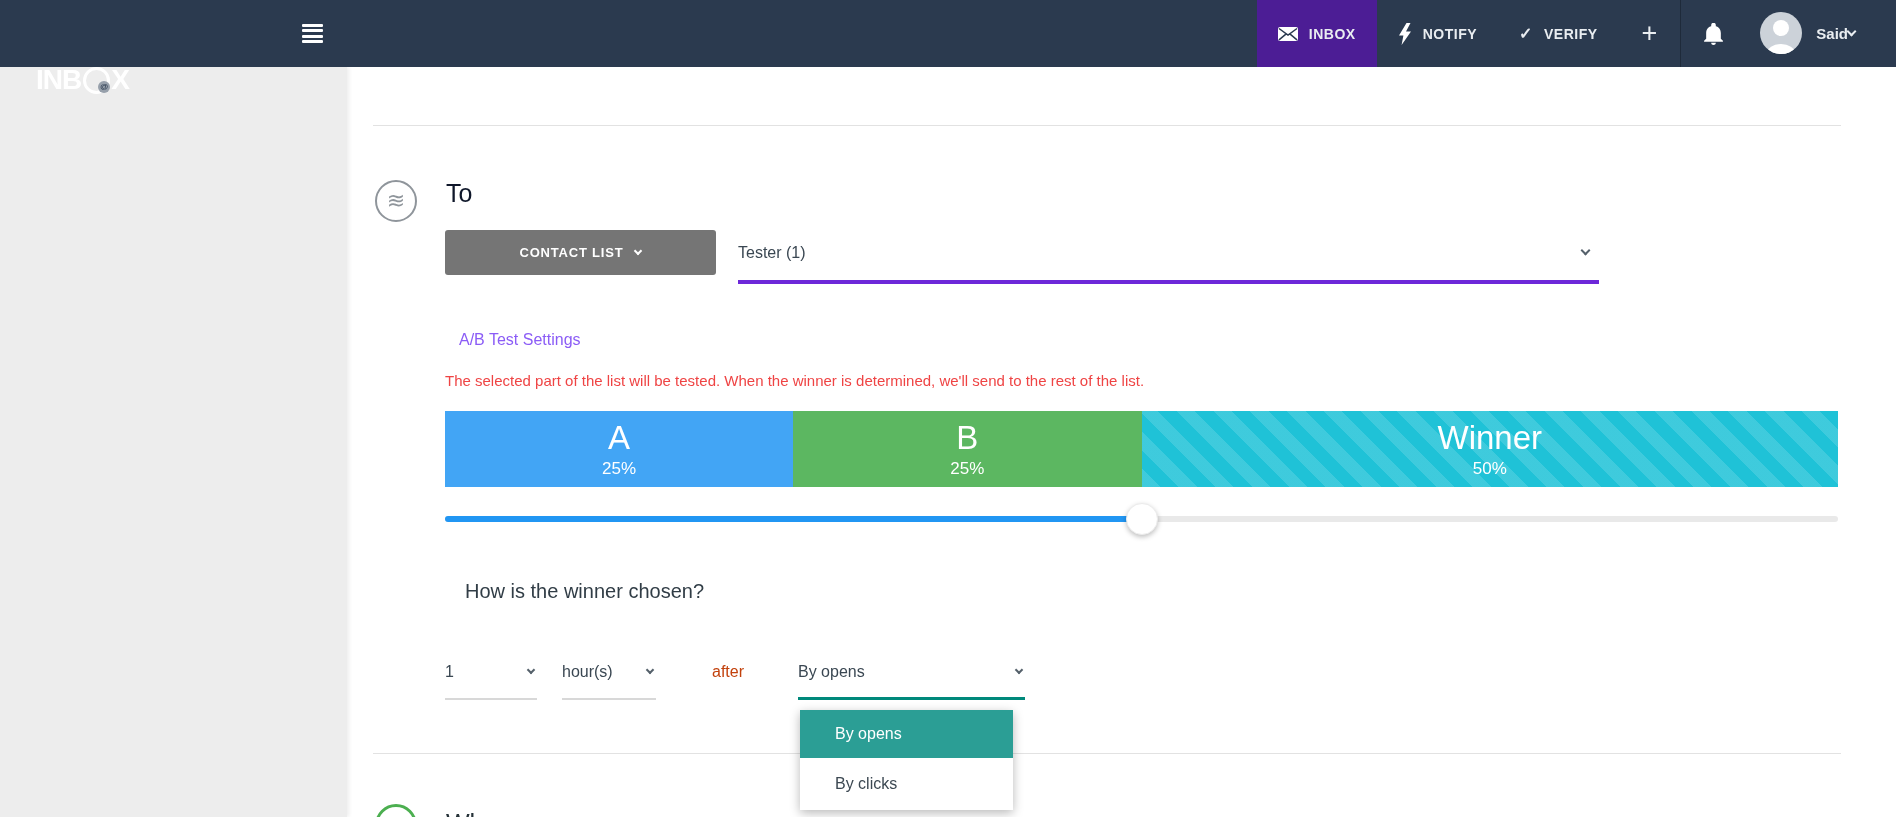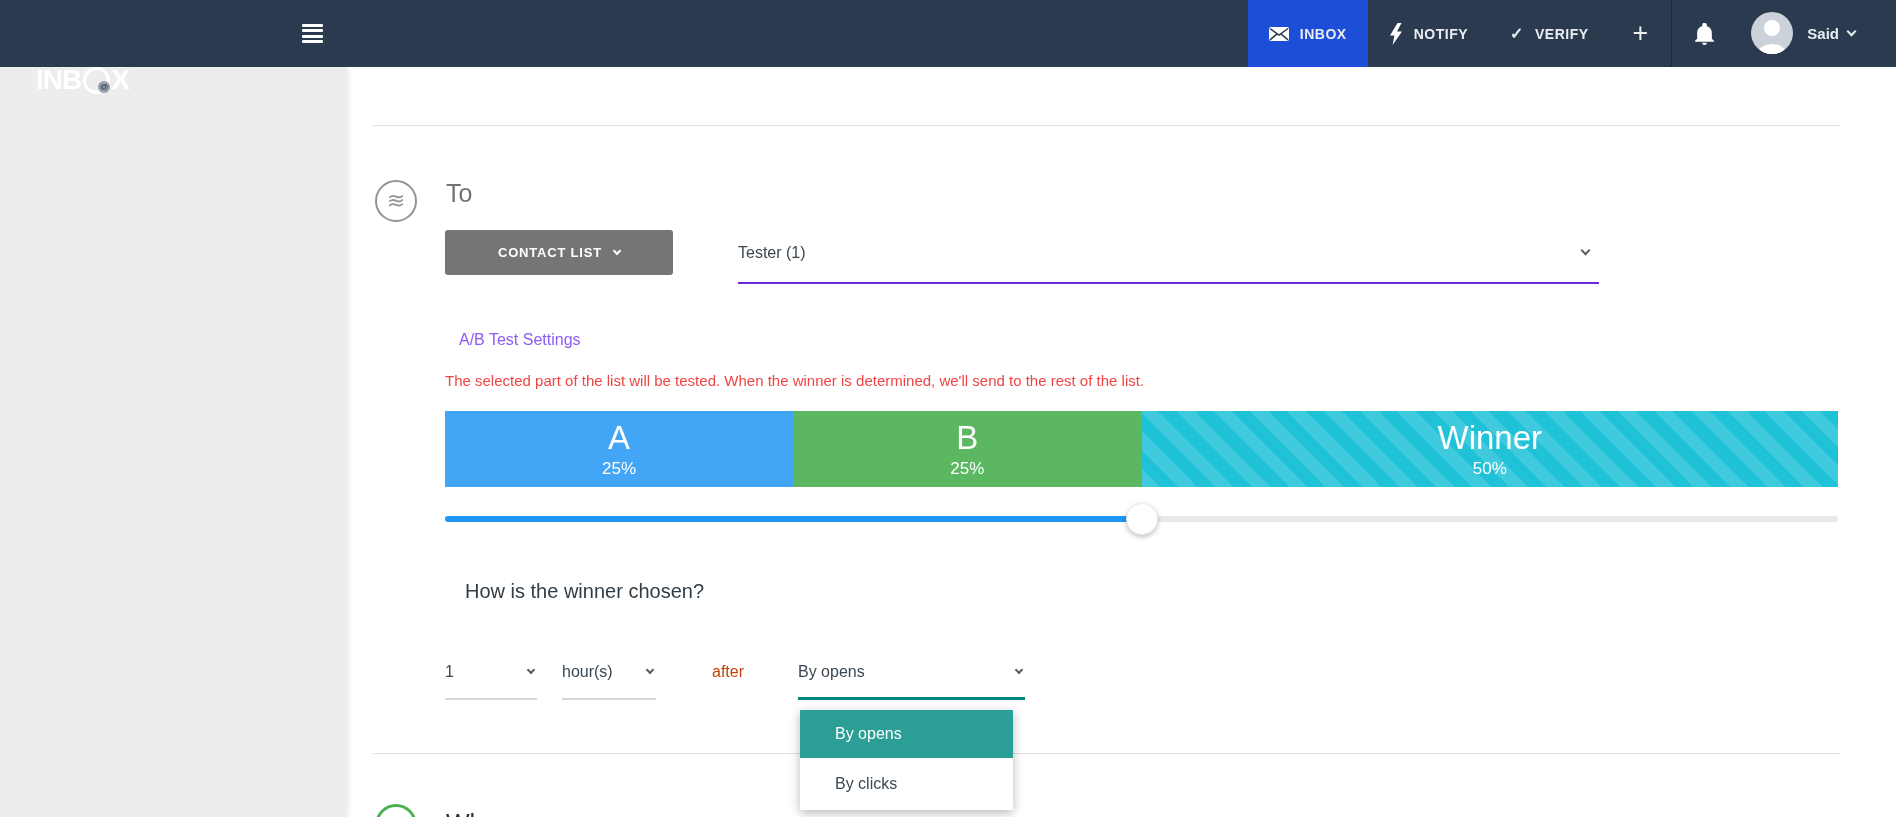--- a/index.html
+++ b/index.html
@@ -17,58 +17,58 @@
                 background:#97a0ab; border-radius:50%; color:#2b3a4f; font-size:8px;
                 font-weight:bold; line-height:12px; text-align:center; letter-spacing:0; }
   .hamburger { position:absolute; left:302px; top:24px; width:21px; height:19px;
                display:flex; flex-direction:column; justify-content:space-between; cursor:pointer; }
   .hamburger span { display:block; height:3px; width:100%; background:#fff; border-radius:1px; }
 
   .nav-right { position:absolute; right:0; top:0; height:67px; display:flex;
                align-items:stretch; }
   .nav-tab { display:flex; align-items:center; gap:11px; padding:0 21px; font-size:14px;
              font-weight:bold; letter-spacing:0.5px; cursor:pointer; color:#e9edf1; }
-  .nav-tab.active { background:#1d4ed8; }
+  .nav-tab.active { background:#4c1d95; }
   .nav-plus { display:flex; align-items:center; padding:0 23px; font-size:27px;
               font-weight:normal; cursor:pointer; }
   .nav-divider { width:1px; background:#1e2a3a; }
   .nav-bell { display:flex; align-items:center; padding:0 23px; cursor:pointer; }
   .avatar { position:relative; width:42px; height:42px; border-radius:50%;
             background:#ccd2d9; margin:12px 14px 0 14px; overflow:hidden; cursor:pointer; }
   .avatar .head { position:absolute; left:13px; top:8px; width:16px; height:16px;
                   background:#fff; border-radius:50%; }
   .avatar .body { position:absolute; left:7px; bottom:-8px; width:28px; height:18px;
                   background:#fff; border-radius:50%; }
-  .nav-user { display:flex; align-items:center; gap:9px; padding-right:41px;
+  .nav-user { display:flex; align-items:center; padding-right:41px;
               font-size:15px; font-weight:bold; cursor:pointer; }
   .chev { display:inline-block; width:7px; height:7px; border-right:2px solid currentColor;
           border-bottom:2px solid currentColor; transform:rotate(45deg); margin-top:-4px; }
   .check-glyph { font-size:16px; font-weight:bold; }
 
   
   .sidebar { position:absolute; left:0; top:67px; width:347px; height:750px;
              background:#ededed; box-shadow:2px 0 4px rgba(0,0,0,0.07); z-index:2; }
   .content { position:absolute; left:347px; top:67px; width:1549px; height:750px;
              background:#fff; z-index:1; }
   .hr { position:absolute; left:26px; width:1468px; height:1px; background:#e2e2e2; }
   .hr1 { top:58px; } .hr2 { top:686px; z-index:1; }
 
   
   .step-circle { position:absolute; left:28px; top:113px; width:42px; height:42px;
                  border:2px solid #8f959b; border-radius:50%; color:#8f959b;
                  display:flex; align-items:center; justify-content:center; font-size:22px; }
-  .to-title { position:absolute; left:99px; top:112px; font-size:25px; color:#737373; }
-  .contact-btn { position:absolute; left:98px; top:163px; width:228px; height:45px;
+  .to-title { position:absolute; left:99px; top:112px; font-size:25px; color:#0f172a; }
+  .contact-btn { position:absolute; left:98px; top:163px; width:271px; height:45px;
                  background:#757575; border:none; border-radius:3px; color:#fff;
                  font-size:13px; font-weight:bold; letter-spacing:0.8px; cursor:pointer;
                  display:flex; align-items:center; justify-content:center; gap:12px;
                  font-family:"Liberation Sans", sans-serif; }
   .contact-btn .chev { width:6px; height:6px; margin-top:-3px; }
   .list-select { position:absolute; left:391px; top:170px; width:861px; height:47px;
-                 border-bottom:2px solid #6d28d9; cursor:pointer; }
+                 border-bottom:4px solid #6d28d9; cursor:pointer; }
   .list-select .value { position:absolute; left:0; top:7px; font-size:16px; color:#3a4752; }
   .list-select .chev { position:absolute; right:10px; top:14px; color:#55616b; }
 
   
   .ab-title { position:absolute; left:112px; top:264px; font-size:16px; color:#8b5cf6; }
   .ab-desc  { position:absolute; left:98px; top:305px; font-size:15px; color:#ef4444; }
   .ab-bars { position:absolute; left:98px; top:344px; width:1393px; height:76px;
              display:flex; }
   .bar { display:flex; flex-direction:column; align-items:center; justify-content:center;
          color:#fff; }

